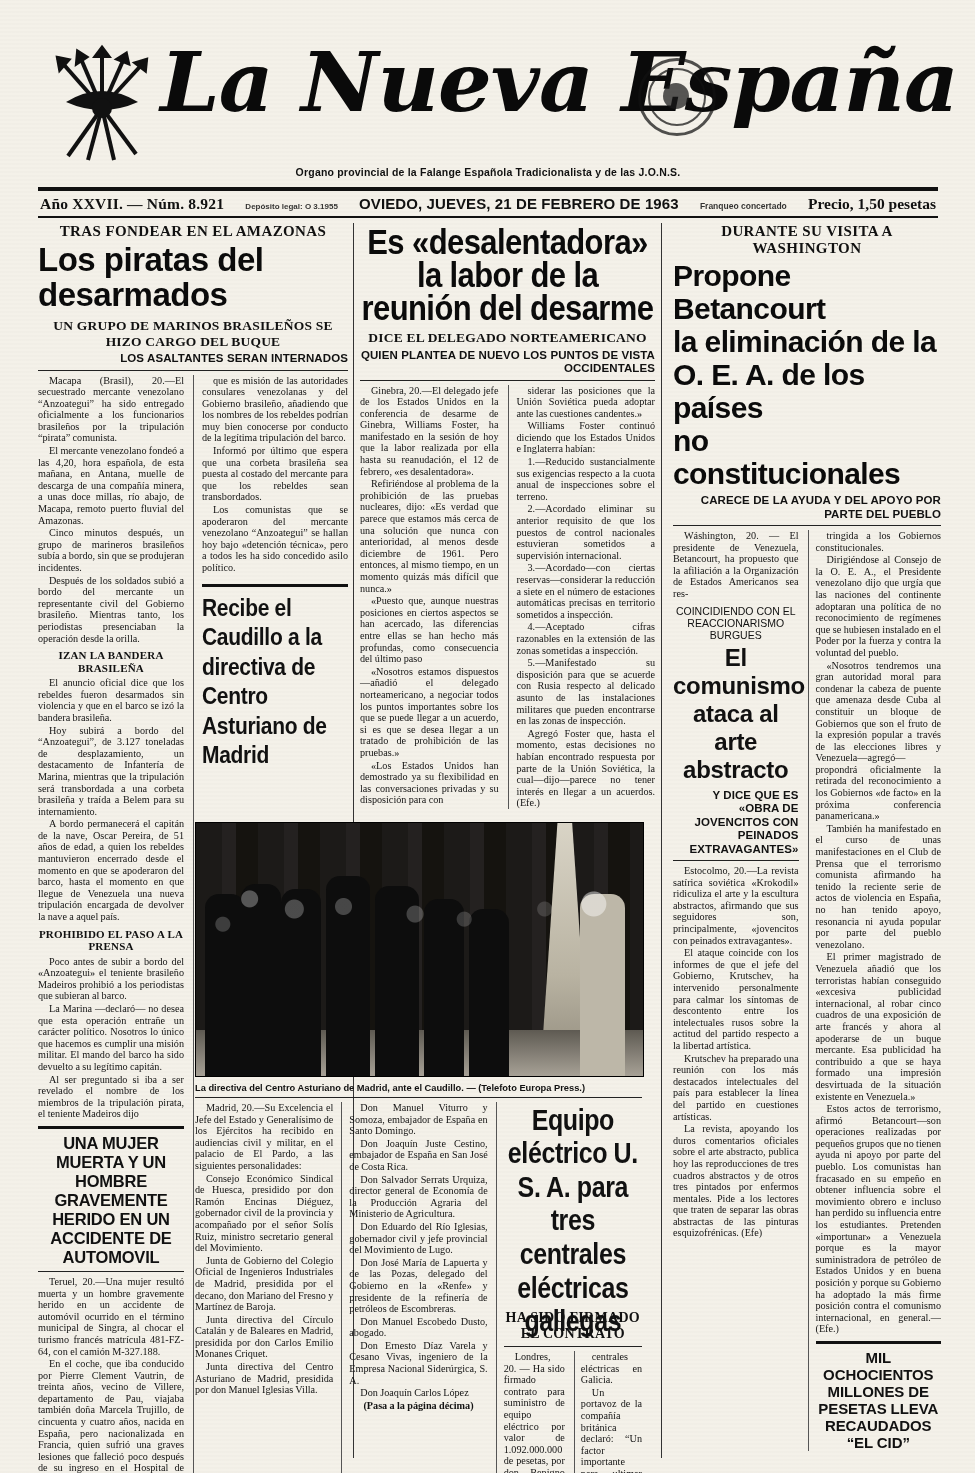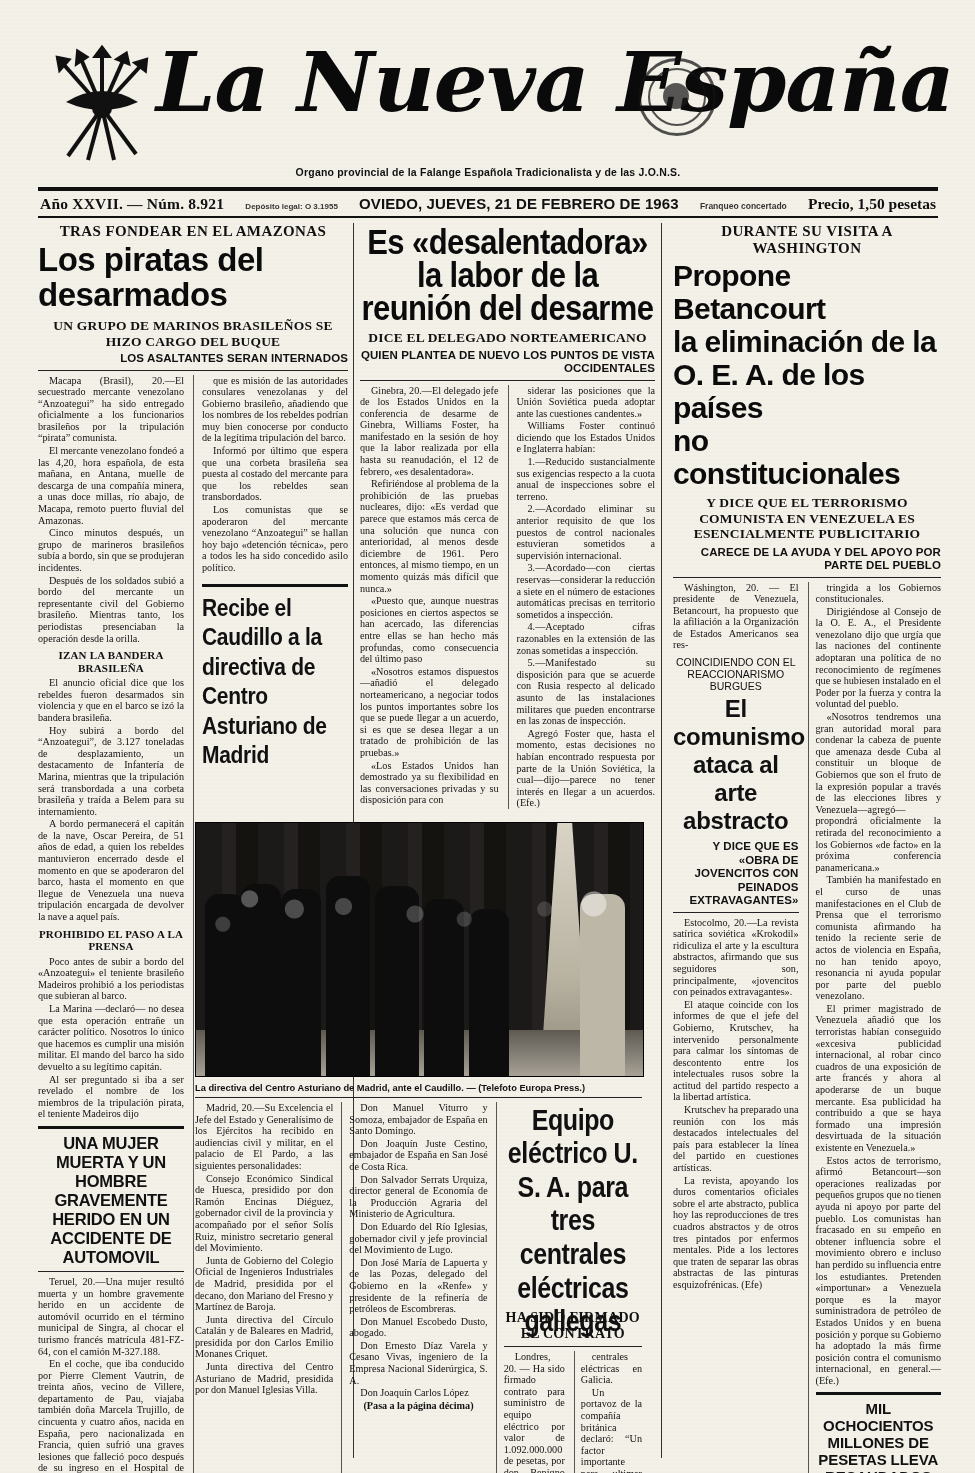--- a/index.html
+++ b/index.html
@@ -16,21 +16,21 @@
     background:
       repeating-linear-gradient(0deg, rgba(0,0,0,0.012) 0 2px, rgba(255,255,255,0.012) 2px 4px),
       #f4f1e9;
     padding:0;box-sizing:border-box;
   }
   .inner{position:absolute;left:38px;top:34px;width:900px;height:1410px;}
 
   
   .masthead{position:relative;height:136px;}
   .yoke{position:absolute;left:4px;top:10px;width:120px;height:118px;}
-  .titlewrap{position:absolute;left:126px;top:2px;width:790px;text-align:left;}
+  .titlewrap{position:absolute;left:126px;top:2px;width:790px;text-align:center;}
   .title{
     font-family:"DejaVu Serif", serif;
     font-weight:bold;font-style:italic;
     font-size:83px;line-height:92px;letter-spacing:-1px;
     color:#0a0a0a;white-space:nowrap;
     transform:scaleX(1.02);
   }
   .stamp{
     position:absolute;left:474px;top:22px;width:72px;height:72px;border-radius:50%;
     border:3px solid #111;opacity:.72;
@@ -295,21 +295,20 @@
         </div>
       </div>
     </div>
 
     <div class="sec-right">
       <div class="kicker">DURANTE SU VISITA A WASHINGTON</div>
       <div class="head-blk h-right">Propone Betancourt</div>
       <div class="head-blk h-right">la eliminación de la</div>
       <div class="head-blk h-right">O. E. A. de los países</div>
       <div class="head-blk h-right">no constitucionales</div>
-      <div class="sub-caps" style="margin-top:5px">Y DICE QUE EL TERRORISMO COMUNISTA EN VENEZUELA ES ESENCIALMENTE PUBLICITARIO</div>
       <div class="sub-caps2" style="margin-top:4px">CARECE DE LA AYUDA Y DEL APOYO POR PARTE DEL PUEBLO</div>
       <div class="hr-s"></div>
 
       <div class="cols2">
         <div class="col">
           <p class="bt">Wáshington, 20. — El presidente de Venezuela, Betancourt, ha propuesto que la afiliación a la Organización de Estados Americanos sea res-</p>
           <div class="subhead-sans">COINCIDIENDO CON EL REACCIONARISMO BURGUES</div>
           <div class="h-comunismo">El comunismo ataca al arte abstracto</div>
           <div class="sub-caps2" style="margin-top:5px">Y DICE QUE ES «OBRA DE JOVENCITOS CON PEINADOS EXTRAVAGANTES»</div>
           <div class="hr-s"></div>

